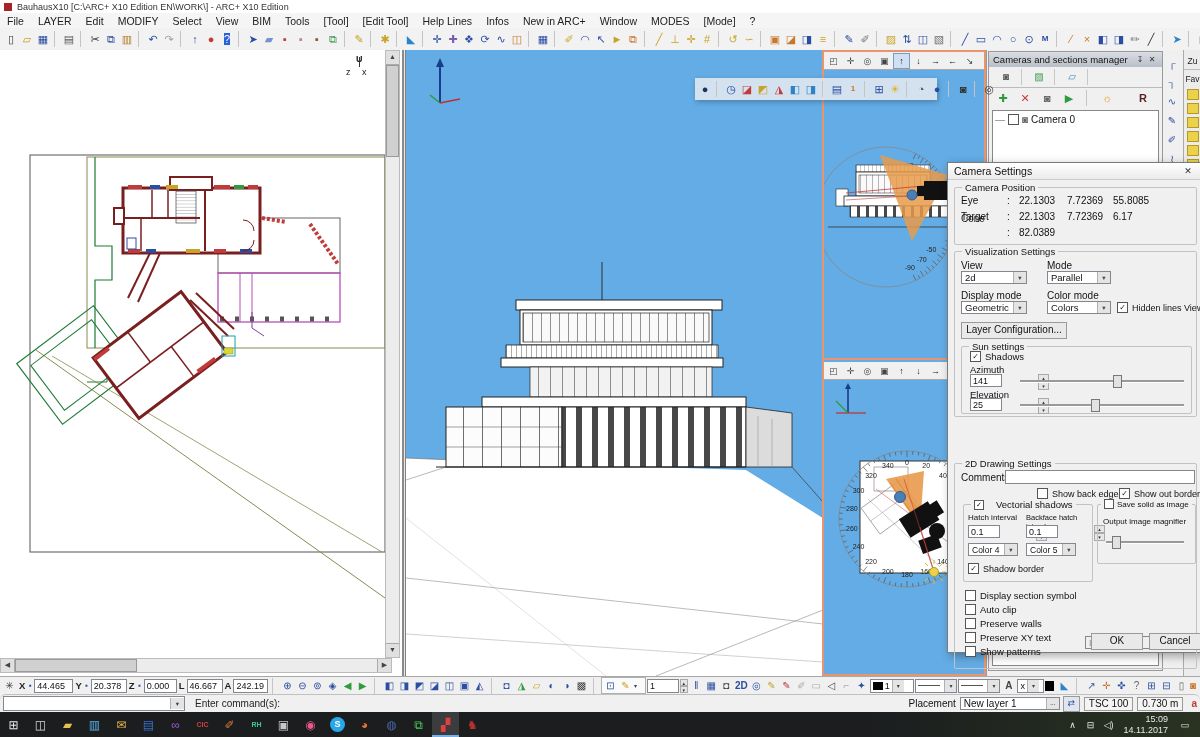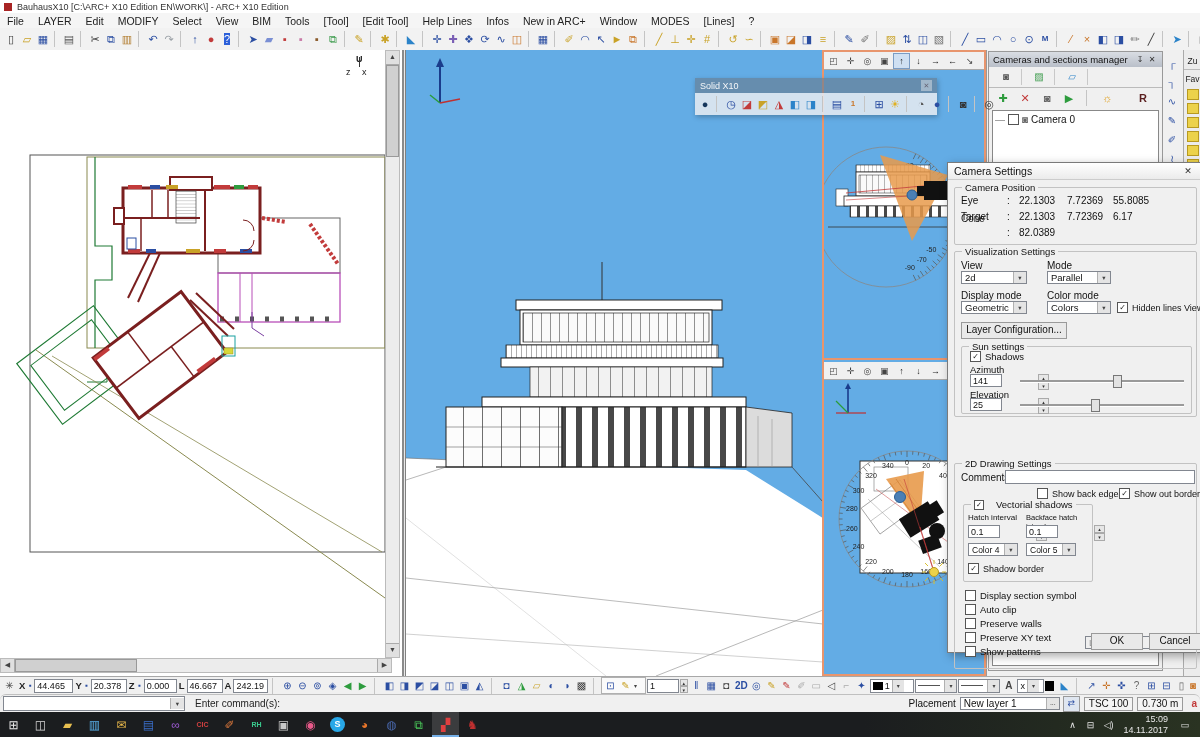--- a/index.html
+++ b/index.html
@@ -153,21 +153,21 @@
       <span class="menu-item">View</span>
       <span class="menu-item">BIM</span>
       <span class="menu-item">Tools</span>
       <span class="menu-item">[Tool]</span>
       <span class="menu-item">[Edit Tool]</span>
       <span class="menu-item">Help Lines</span>
       <span class="menu-item">Infos</span>
       <span class="menu-item">New in ARC+</span>
       <span class="menu-item">Window</span>
       <span class="menu-item">MODES</span>
-      <span class="menu-item">[Lines]</span>
+      <span class="menu-item">[Mode]</span>
       <span class="menu-item">?</span>
     </div>
 
   <div class="toolbar">
       <span class="ticon" style="color: rgb(59, 59, 59);">▯</span>
       <span class="ticon" style="color: rgb(201, 162, 39);">▱</span>
       <span class="ticon" style="color: rgb(43, 78, 162);">▦</span>
       <span class="sep"></span>
       <span class="ticon" style="color: rgb(90, 90, 90);">▤</span>
       <span class="sep"></span>
@@ -384,24 +384,20 @@
       </svg>
       <svg class="axis3d" width="50" height="58" viewBox="0 0 50 58">
         <line x1="14" y1="48" x2="14" y2="10" stroke="#1a3c8c" stroke-width="2"></line>
         <polygon points="14,3 10,12 18,12" fill="#1a3c8c"></polygon>
         <line x1="14" y1="48" x2="34" y2="44" stroke="#c03030" stroke-width="1.5"></line>
         <line x1="14" y1="48" x2="4" y2="40" stroke="#2a9c3a" stroke-width="1.5"></line>
       </svg>
     </div>
 
     <div class="solidbar">
-      <div class="solid-title">
-        <span>Solid X10</span>
-        <span class="solid-close">✕</span>
-      </div>
       <div class="solid-icons">
           <span class="ticon" style="color: rgb(22, 54, 92);">●</span>
           <span class="sep"></span>
           <span class="ticon" style="color: rgb(43, 78, 162);">◷</span>
           <span class="ticon" style="color: rgb(194, 59, 59);">◪</span>
           <span class="ticon" style="color: rgb(201, 162, 39);">◩</span>
           <span class="ticon" style="color: rgb(194, 59, 59);">◮</span>
           <span class="ticon" style="color: rgb(43, 131, 201);">◧</span>
           <span class="ticon" style="color: rgb(43, 131, 201);">◨</span>
           <span class="sep"></span>
@@ -834,20 +830,31 @@
         </div>
         <div class="sel" style="left:62px;top:38px;width:50px;">
           <span style="font-size:8.5px;">Color 5</span>
           <span class="dd">▾</span>
         </div>
         <div class="ckabs" style="left:4px;top:58px;">
           <span class="cb">✓</span>
           <span class="cklbl" style="font-size:9px;">Shadow border</span>
         </div>
       </div>
+      <div class="grp" style="left:142px;top:40px;width:97px;height:58px;">
+        <span class="legend" style="display:flex;align-items:center;gap:3px;left:3px;">
+            <span class="cb" style="width:8px;height:8px;"></span>
+            <span style="font-size:8px;">Save solid as image</span>
+          </span>
+        <span class="abs" style="left:5px;top:12px;font-size:8px;">Output image magnifier</span>
+        <div class="slider" style="left:8px;top:30px;width:78px;">
+          <span class="track"></span>
+          <span class="thumb" style="left:8%;"></span>
+        </div>
+      </div>
       <div class="abs" style="left:10px;top:124px;">
           <div class="checkrow">
             <span class="cb"></span>
             <span class="cklbl">Display section symbol</span>
           </div>
           <div class="checkrow">
             <span class="cb"></span>
             <span class="cklbl">Auto clip</span>
           </div>
           <div class="checkrow">

